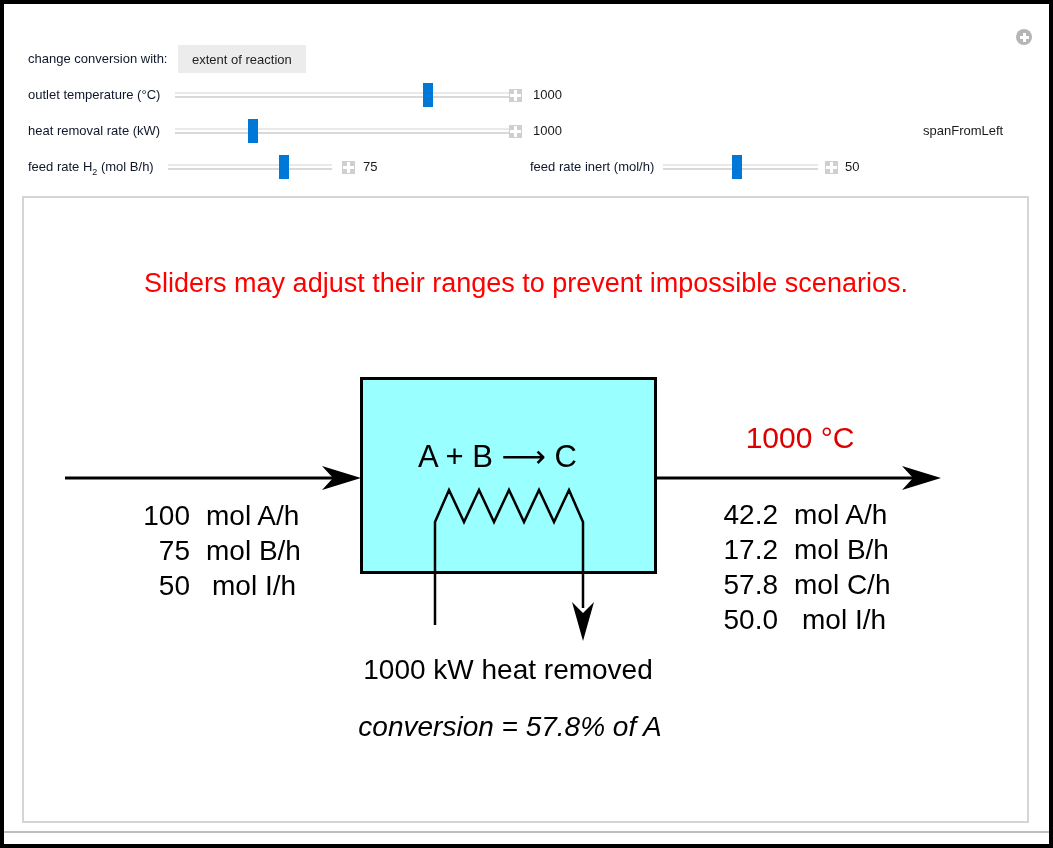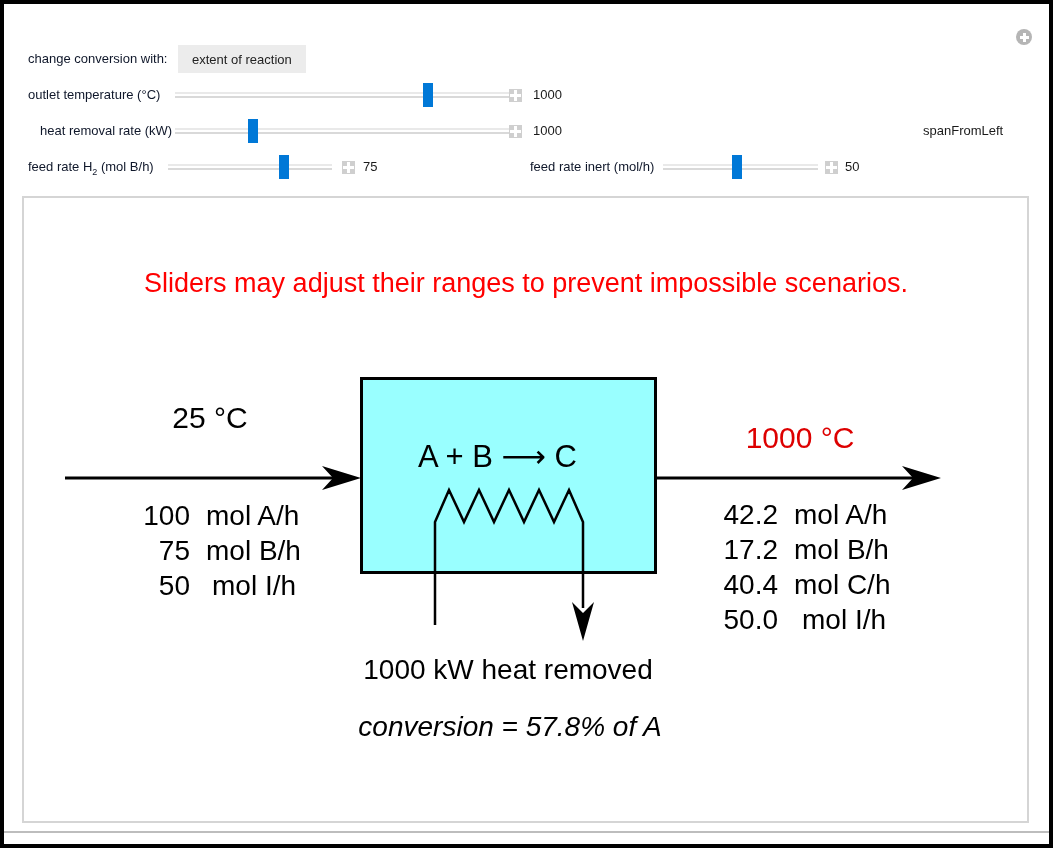--- a/index.html
+++ b/index.html
@@ -88,21 +88,21 @@
   <div class="setter">
     <span class="opt">extent of reaction</span>
   </div>
 
   <span class="ctl-label" style="left:28px;top:87px;">outlet temperature (°C)</span>
   <div class="track" style="left:175px;top:92px;width:335px;"></div>
   <div class="thumb" style="left:423px;top:83px;"></div>
   <span class="plusbox" style="left:509px;top:89px;"></span>
   <span class="val" style="left:533px;top:87px;">1000</span>
 
-  <span class="ctl-label" style="left:28px;top:123px;margin-left:12px;">heat removal rate (kW)</span>
+  <span class="ctl-label" style="left:28px;top:123px;">heat removal rate (kW)</span>
   <div class="track" style="left:175px;top:128px;width:335px;"></div>
   <div class="thumb" style="left:248px;top:119px;"></div>
   <span class="plusbox" style="left:509px;top:125px;"></span>
   <span class="val" style="left:533px;top:123px;">1000</span>
   <span class="span-note">spanFromLeft</span>
 
   <span class="ctl-label" style="left:28px;top:159px;"><span>feed rate H</span><sub>2</sub><span> (mol B/h)</span></span>
   <div class="track" style="left:168px;top:164px;width:164px;"></div>
   <div class="thumb" style="left:279px;top:155px;"></div>
   <span class="plusbox" style="left:342px;top:161px;"></span>
@@ -114,21 +114,20 @@
   <span class="plusbox" style="left:825px;top:161px;"></span>
   <span class="val" style="left:845px;top:159px;">50</span>
 
   <div class="panel"></div>
 
   <div class="warning">Sliders may adjust their ranges to prevent impossible scenarios.</div>
 
   <div class="reactor"></div>
   <div class="reaction-text">A + B ⟶ C</div>
 
-  <div class="temp inlet">25 °C</div>
   <div class="temp outlet">1000 °C</div>
 
   <div class="streams inlet">
     <div class="row">
       <span class="num">100</span>
       <span class="unit">mol A/h</span>
     </div>
     <div class="row">
       <span class="num">75</span>
       <span class="unit">mol B/h</span>
@@ -142,21 +141,21 @@
   <div class="streams outlet">
     <div class="row">
       <span class="num">42.2</span>
       <span class="unit">mol A/h</span>
     </div>
     <div class="row">
       <span class="num">17.2</span>
       <span class="unit">mol B/h</span>
     </div>
     <div class="row">
-      <span class="num">40.4</span>
+      <span class="num">57.8</span>
       <span class="unit">mol C/h</span>
     </div>
     <div class="row">
       <span class="num">50.0</span>
       <span class="unit" style="margin-left:24px;">mol I/h</span>
     </div>
   </div>
 
   <div class="heat-label">1000 kW heat removed</div>
   <div class="conv-label">conversion = 57.8% of A</div>

